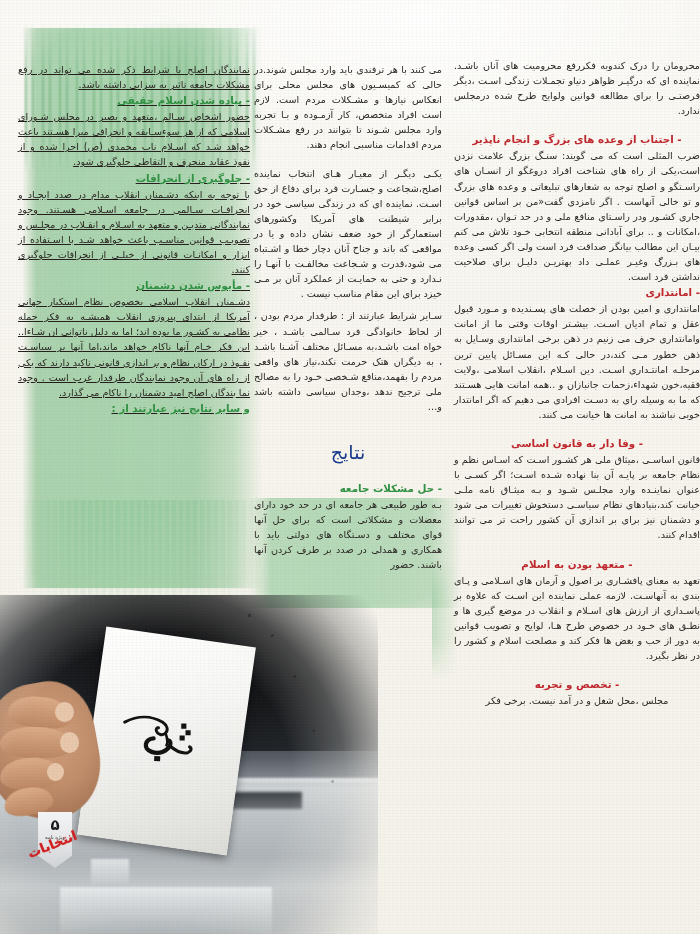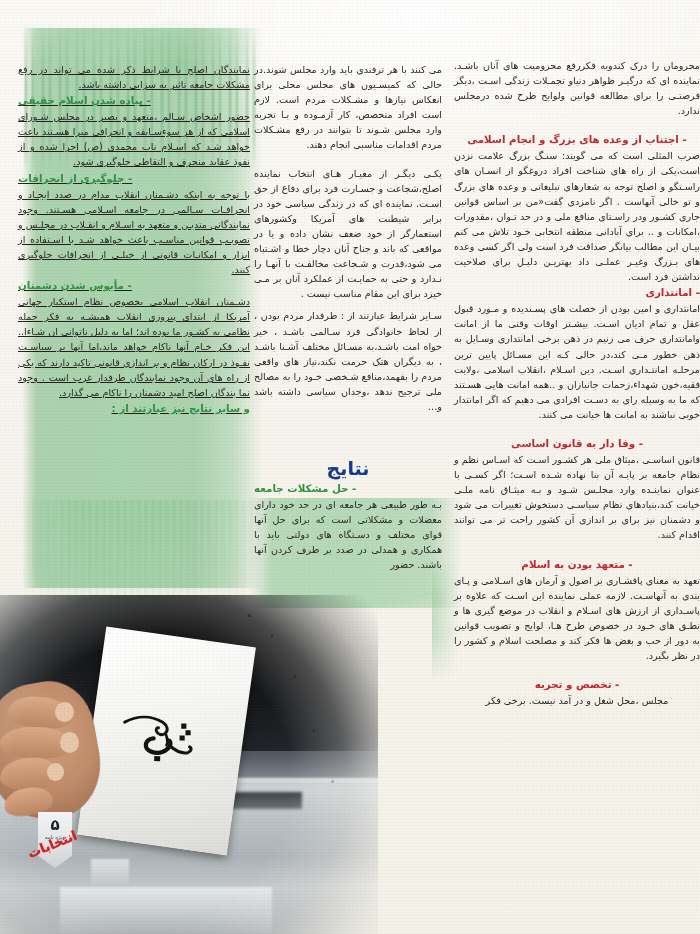--- a/index.html
+++ b/index.html
@@ -98,30 +98,30 @@
   .gap-sm{height:7px;}
 
   .col-right{right:0;top:58px;width:246px;}
   .col-mid{right:258px;top:62px;width:188px;}
   .col-left{right:450px;top:62px;width:232px;text-decoration:underline;}
 
   
   h3{margin:0;padding:0;font-weight:bold;font-size:10.3px;line-height:17px;}
   h3.red{color:#c0272d;text-align:center;}
   h3.red.rt{text-align:right;}
-  h3.green{color:#2f9142;text-align:left;}
+  h3.green{color:#2f9142;text-align:right;}
   h3.green.rt{text-align:right;}
 
   
   .title-block{
     position:absolute;z-index:3;
-    right:258px;top:456px;width:188px;
+    right:258px;top:440px;width:188px;
     text-align:center;
     color:#15388c;
-    font-weight:bold;
+    font-weight:normal;
     line-height:25px;
   }
   .title-l1{font-size:19px;}
   .title-l2{font-size:19px;}
 
   
   .photo{
     position:absolute;z-index:1;
     left:0;top:595px;width:378px;height:339px;
     overflow:hidden;
@@ -293,21 +293,21 @@
     <div class="nail n2"></div>
     <div class="nail n3"></div>
   </div>
   <div class="photo-spray"></div>
 
   <div class="cols">
 
     <div class="col col-right">
       <p>محرومان را درک کندوبه فکررفع محرومیت های آنان باشـد. نماینده ای که درگیـر ظواهر دنیاو تجمـلات زندگی اسـت ،دیگر فرصتـی را برای مطالعه قوانین ولوایح طرح شده درمجلس ندارد.</p>
       <div class="gap"></div>
-      <h3 class="red">- اجتناب از وعده های بزرگ و انجام اسلامی</h3>
+      <h3 class="red">- اجتناب از وعده های بزرگ و انجام ناپذیر</h3>
       <p>ضرب المثلی است که می گویند: سنـگ بزرگ علامت نزدن است،یکی از راه های شناخت افراد دروغگو از انسـان های راسـتگو و اصلح توجه به شعارهای تبلیغاتی و وعده های بزرگ و تو خالی آنهاست . اگر نامزدی گفت«من بر اساس قوانین جاری کشـور ودر راسـتای منافع ملی و در حد تـوان ،مقدورات ،امکانات و .. برای آبادانی منطقه انتخابی خـود تلاش می کنم بیـان این مطالب بیانگر صداقت فرد است ولی اگر کسی وعده های بـزرگ وغیـر عملـی داد بهتریـن دلیـل برای صلاحیت نداشتن فرد است.</p>
       <h3 class="red rt">- امانتداری</h3>
       <p>امانتداری و امین بودن از خصلت های پسـندیده و مـورد قبول عقل و تمام ادیان اسـت. بیشـتر اوقات وقتی ما از امانت وامانتداری حرف می زنیم در ذهن برخی امانتداری وسـایل به ذهن خطور مـی کند،در حالی کـه این مسـائل پایین ترین مرحلـه امانتـداری اسـت. دین اسـلام ،انقلاب اسلامی ،ولایت فقیه،خون شهداء،زحمات جانبازان و ..همه امانت هایی هسـتند که ما به وسیله رای به دسـت افرادی می دهیم که اگر امانتدار خوبی نباشند به امانت ها خیانت می کنند.</p>
       <div class="gap"></div>
       <h3 class="red">- وفا دار به قانون اساسی</h3>
       <p>قانون اساسـی ،میثاق ملی هر کشـور اسـت که اسـاس نظم و نظام جامعه بر پایـه آن بنا نهاده شـده اسـت؛ اگر کسـی با عنوان نماینـده وارد مجلـس شـود و بـه میثـاق نامه ملـی خیانت کند،بنیادهای نظام سیاسـی دستخوش تغییرات می شود و دشمنان نیز برای بر اندازی آن کشور راحت تر می توانند اقدام کنند.</p>
       <div class="gap"></div>
       <h3 class="red">- متعهد بودن به اسلام</h3>
       <p>تعهد به معنای پافشـاری بر اصول و آرمان های اسـلامی و پـای بندی به آنهاسـت. لازمه عملی نماینده این اسـت که علاوه بر پاسـداری از ارزش های اسـلام و انقلاب در موضع گیری ها و نطـق های خـود در خصوص طرح هـا، لوایح و تصویب قوانین به دور از حب و بغض ها فکر کند و مصلحت اسلام و کشور را در نظر بگیرد.</p>
       <div class="gap"></div>

